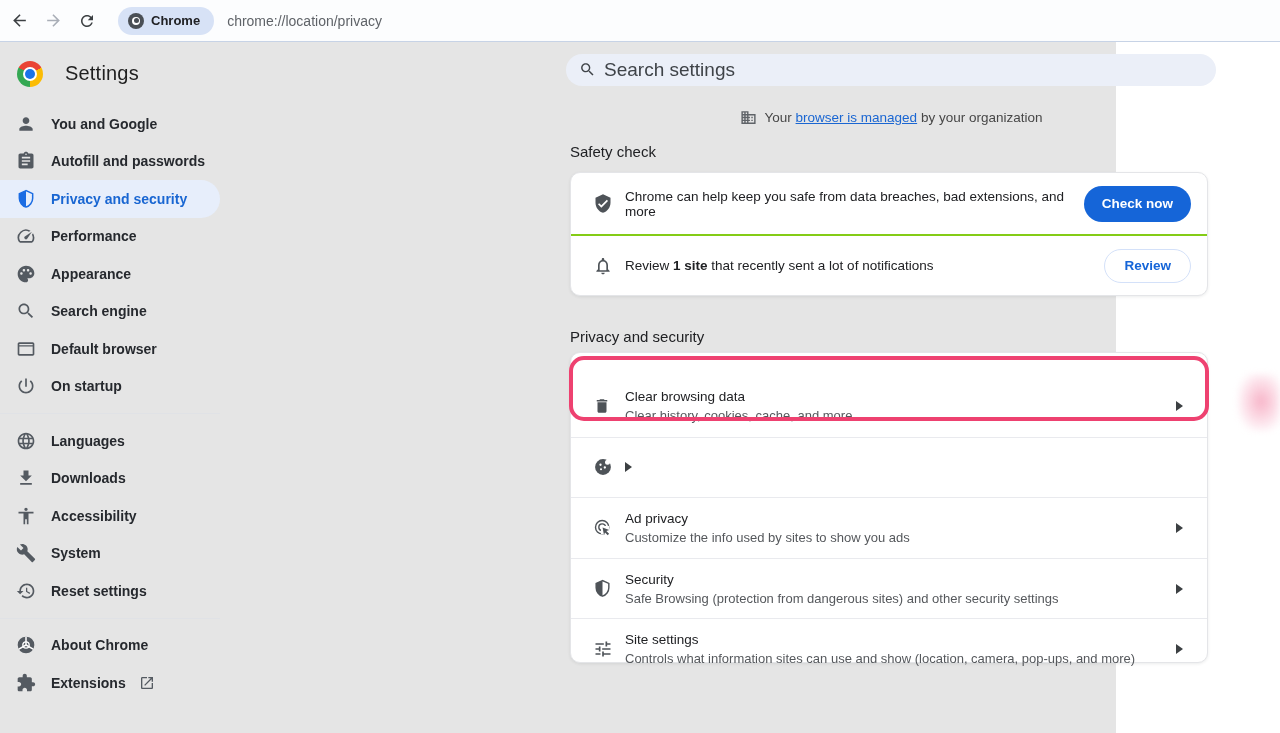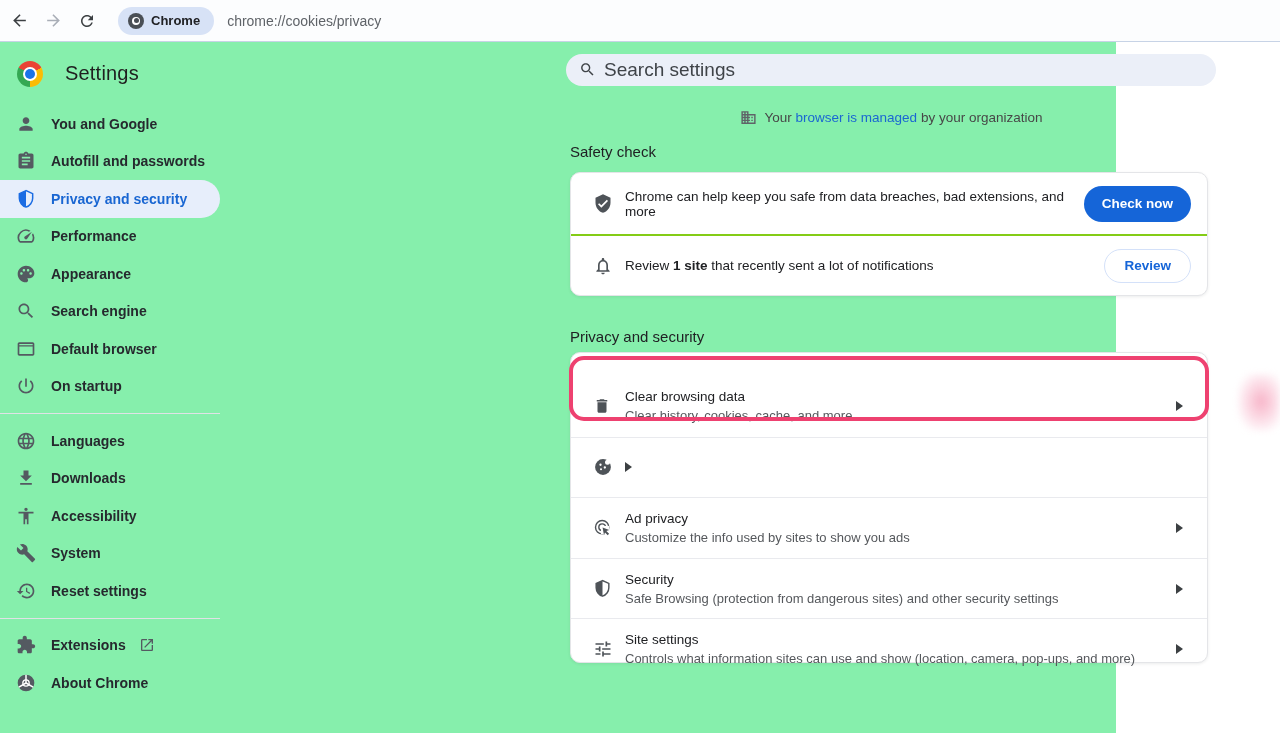--- a/index.html
+++ b/index.html
@@ -1,18 +1,18 @@
 <!DOCTYPE html>
 <html><head>
 <meta charset="utf-8">
 <style>
   * { margin:0; padding:0; box-sizing:border-box; }
   html,body { width:1280px; height:733px; overflow:hidden; background:#fff;
               font-family:"Liberation Sans", sans-serif; }
-  #app { position:relative; width:1116px; height:733px; background:#86efac; }
+  #app { position:relative; width:1116px; height:733px; background:#e5e5e5; }
 
   
   .toolbar { position:absolute; left:0; top:0; width:1280px; height:42px;
              background:#fcfdfe; border-bottom:1px solid #c7d3e6;
              display:flex; align-items:center; }
   .tb-btn { width:30px; height:30px; display:flex; align-items:center; justify-content:center;
             border-radius:50%; cursor:pointer; }
   .tb-btn svg { display:block; }
   .chrome-pill { height:28px; border-radius:14px; background:#d7e2f6; display:flex;
                  align-items:center; padding:0 14px 0 10px; margin-left:16px; gap:7px; }
@@ -44,21 +44,21 @@
   .search-wrap { position:absolute; left:566px; top:54px; width:650px; height:32px; }
   .search-wrap .sicon { position:absolute; left:13px; top:7px; }
   .search-input { width:100%; height:100%; border:none; outline:none; background:#ebeff8;
                   border-radius:16px; padding-left:38px; font-size:19px; color:#202124;
                   font-family:inherit; }
   .search-input::placeholder { color:#3f4348; opacity:1; }
 
   .managed { position:absolute; left:566px; top:107px; width:650px; height:20px;
              display:flex; justify-content:center; align-items:center; gap:8px;
              font-size:13.5px; color:#474747; }
-  .managed a { color:#1a66d2; cursor:pointer; }
+  .managed a { color:#1a66d2; text-decoration:underline; cursor:pointer; }
 
   .sec-h { position:absolute; font-size:15px; font-weight:400; color:#202124; }
   #h-safety  { left:570px; top:143px; }
   #h-privacy { left:570px; top:328px; }
 
   .card { position:absolute; left:570px; width:638px; background:#fff;
           border:1px solid #e4e5e8; border-radius:10px;
           box-shadow:0 1px 3px rgba(60,64,67,.10); }
   #card-safety { top:172px; height:124px; }
   #card-privacy { top:352px; height:311px; padding-top:23px; }
@@ -109,21 +109,21 @@
     </div>
     <div class="tb-btn" style="margin-left:4px">
       <svg width="18" height="18" viewBox="0 0 24 24">
           <path fill="#3c4043" d="M17.65 6.35C16.2 4.9 14.21 4 12 4c-4.42 0-7.99 3.58-7.99 8s3.57 8 7.99 8c3.73 0 6.84-2.55 7.73-6h-2.08c-.82 2.33-3.04 4-5.65 4-3.31 0-6-2.69-6-6s2.69-6 6-6c1.66 0 3.14.69 4.22 1.78L13 11h7V4l-2.35 2.35z"></path>
         </svg>
     </div>
     <div class="chrome-pill">
       <span class="gl-logo"></span>
       <span class="pill-label">Chrome</span>
     </div>
-    <div class="url">chrome://cookies/privacy</div>
+    <div class="url">chrome://location/privacy</div>
   </header>
 
   <aside class="sidebar">
     <div class="brand">
       <span class="chrome-logo"></span>
       <h1>Settings</h1>
     </div>
     <nav>
 
       <div class="nav-item">
@@ -240,51 +240,51 @@
       <div class="nav-item">
         <span class="nicon">
             <svg width="20" height="20" viewBox="0 0 24 24">
               <path fill="#545a61" d="M13 3c-4.97 0-9 4.03-9 9H1l3.89 3.89.07.14L9 12H6c0-3.87 3.13-7 7-7s7 3.13 7 7-3.13 7-7 7c-1.93 0-3.68-.79-4.94-2.06l-1.42 1.42C8.27 19.99 10.51 21 13 21c4.97 0 9-4.03 9-9s-4.03-9-9-9zm-1 5v5l4.25 2.52.77-1.28-3.52-2.09V8z"></path>
             </svg>
           </span>
         <span class="nlabel">Reset settings</span>
       </div>
 
       <div class="nav-divider"></div>
-
-      <div class="nav-item">
-        <span class="nicon">
-            <svg width="20" height="20" viewBox="0 0 24 24">
-              <path fill="#545a61" d="M20.5 11H19V7c0-1.1-.9-2-2-2h-4V3.5C13 2.12 11.88 1 10.5 1S8 2.12 8 3.5V5H4c-1.1 0-1.99.9-1.99 2v3.8H3.5c1.49 0 2.7 1.21 2.7 2.7s-1.21 2.7-2.7 2.7H2V20c0 1.1.9 2 2 2h3.8v-1.5c0-1.49 1.21-2.7 2.7-2.7 1.49 0 2.7 1.21 2.7 2.7V22H17c1.1 0 2-.9 2-2v-4h1.5c1.38 0 2.5-1.12 2.5-2.5S21.88 11 20.5 11z"></path>
-            </svg>
-          </span>
-        <span class="nlabel">Extensions</span>
-        <span class="ext-icon">
-            <svg width="16" height="16" viewBox="0 0 24 24">
-              <path fill="#545a61" d="M19 19H5V5h7V3H5c-1.11 0-2 .9-2 2v14c0 1.1.89 2 2 2h14c1.1 0 2-.9 2-2v-7h-2v7zM14 3v2h3.59l-9.83 9.83 1.41 1.41L19 6.41V10h2V3h-7z"></path>
-            </svg>
-          </span>
-      </div>
 
       <div class="nav-item">
         <span class="nicon">
             <svg width="20" height="20" viewBox="0 0 24 24">
               <circle cx="12" cy="12" r="10" fill="#545a61"></circle>
               <circle cx="12" cy="12" r="4.6" fill="#fff"></circle>
               <circle cx="12" cy="12" r="3" fill="#545a61"></circle>
               <g stroke="#fff" stroke-width="1.8">
                 <line x1="12" y1="12" x2="12" y2="2"></line>
                 <line x1="12" y1="12" x2="20.6" y2="17"></line>
                 <line x1="12" y1="12" x2="3.4" y2="17"></line>
               </g>
             </svg>
           </span>
         <span class="nlabel">About Chrome</span>
       </div>
 
+      <div class="nav-item">
+        <span class="nicon">
+            <svg width="20" height="20" viewBox="0 0 24 24">
+              <path fill="#545a61" d="M20.5 11H19V7c0-1.1-.9-2-2-2h-4V3.5C13 2.12 11.88 1 10.5 1S8 2.12 8 3.5V5H4c-1.1 0-1.99.9-1.99 2v3.8H3.5c1.49 0 2.7 1.21 2.7 2.7s-1.21 2.7-2.7 2.7H2V20c0 1.1.9 2 2 2h3.8v-1.5c0-1.49 1.21-2.7 2.7-2.7 1.49 0 2.7 1.21 2.7 2.7V22H17c1.1 0 2-.9 2-2v-4h1.5c1.38 0 2.5-1.12 2.5-2.5S21.88 11 20.5 11z"></path>
+            </svg>
+          </span>
+        <span class="nlabel">Extensions</span>
+        <span class="ext-icon">
+            <svg width="16" height="16" viewBox="0 0 24 24">
+              <path fill="#545a61" d="M19 19H5V5h7V3H5c-1.11 0-2 .9-2 2v14c0 1.1.89 2 2 2h14c1.1 0 2-.9 2-2v-7h-2v7zM14 3v2h3.59l-9.83 9.83 1.41 1.41L19 6.41V10h2V3h-7z"></path>
+            </svg>
+          </span>
+      </div>
+
     </nav>
   </aside>
 
   <div class="search-wrap">
     <span class="sicon"><svg width="17" height="17" viewBox="0 0 24 24">
           <path fill="#3f4348" d="M15.5 14h-.79l-.28-.27C15.41 12.59 16 11.11 16 9.5 16 5.91 13.09 3 9.5 3S3 5.91 3 9.5 5.91 16 9.5 16c1.61 0 3.09-.59 4.23-1.57l.27.28v.79l5 4.99L20.49 19l-4.99-5zm-6 0C7.01 14 5 11.99 5 9.5S7.01 5 9.5 5 14 7.01 14 9.5 11.99 14 9.5 14z"></path>
         </svg></span>
     <input class="search-input" type="text" placeholder="Search settings" style="">
   </div>
 

